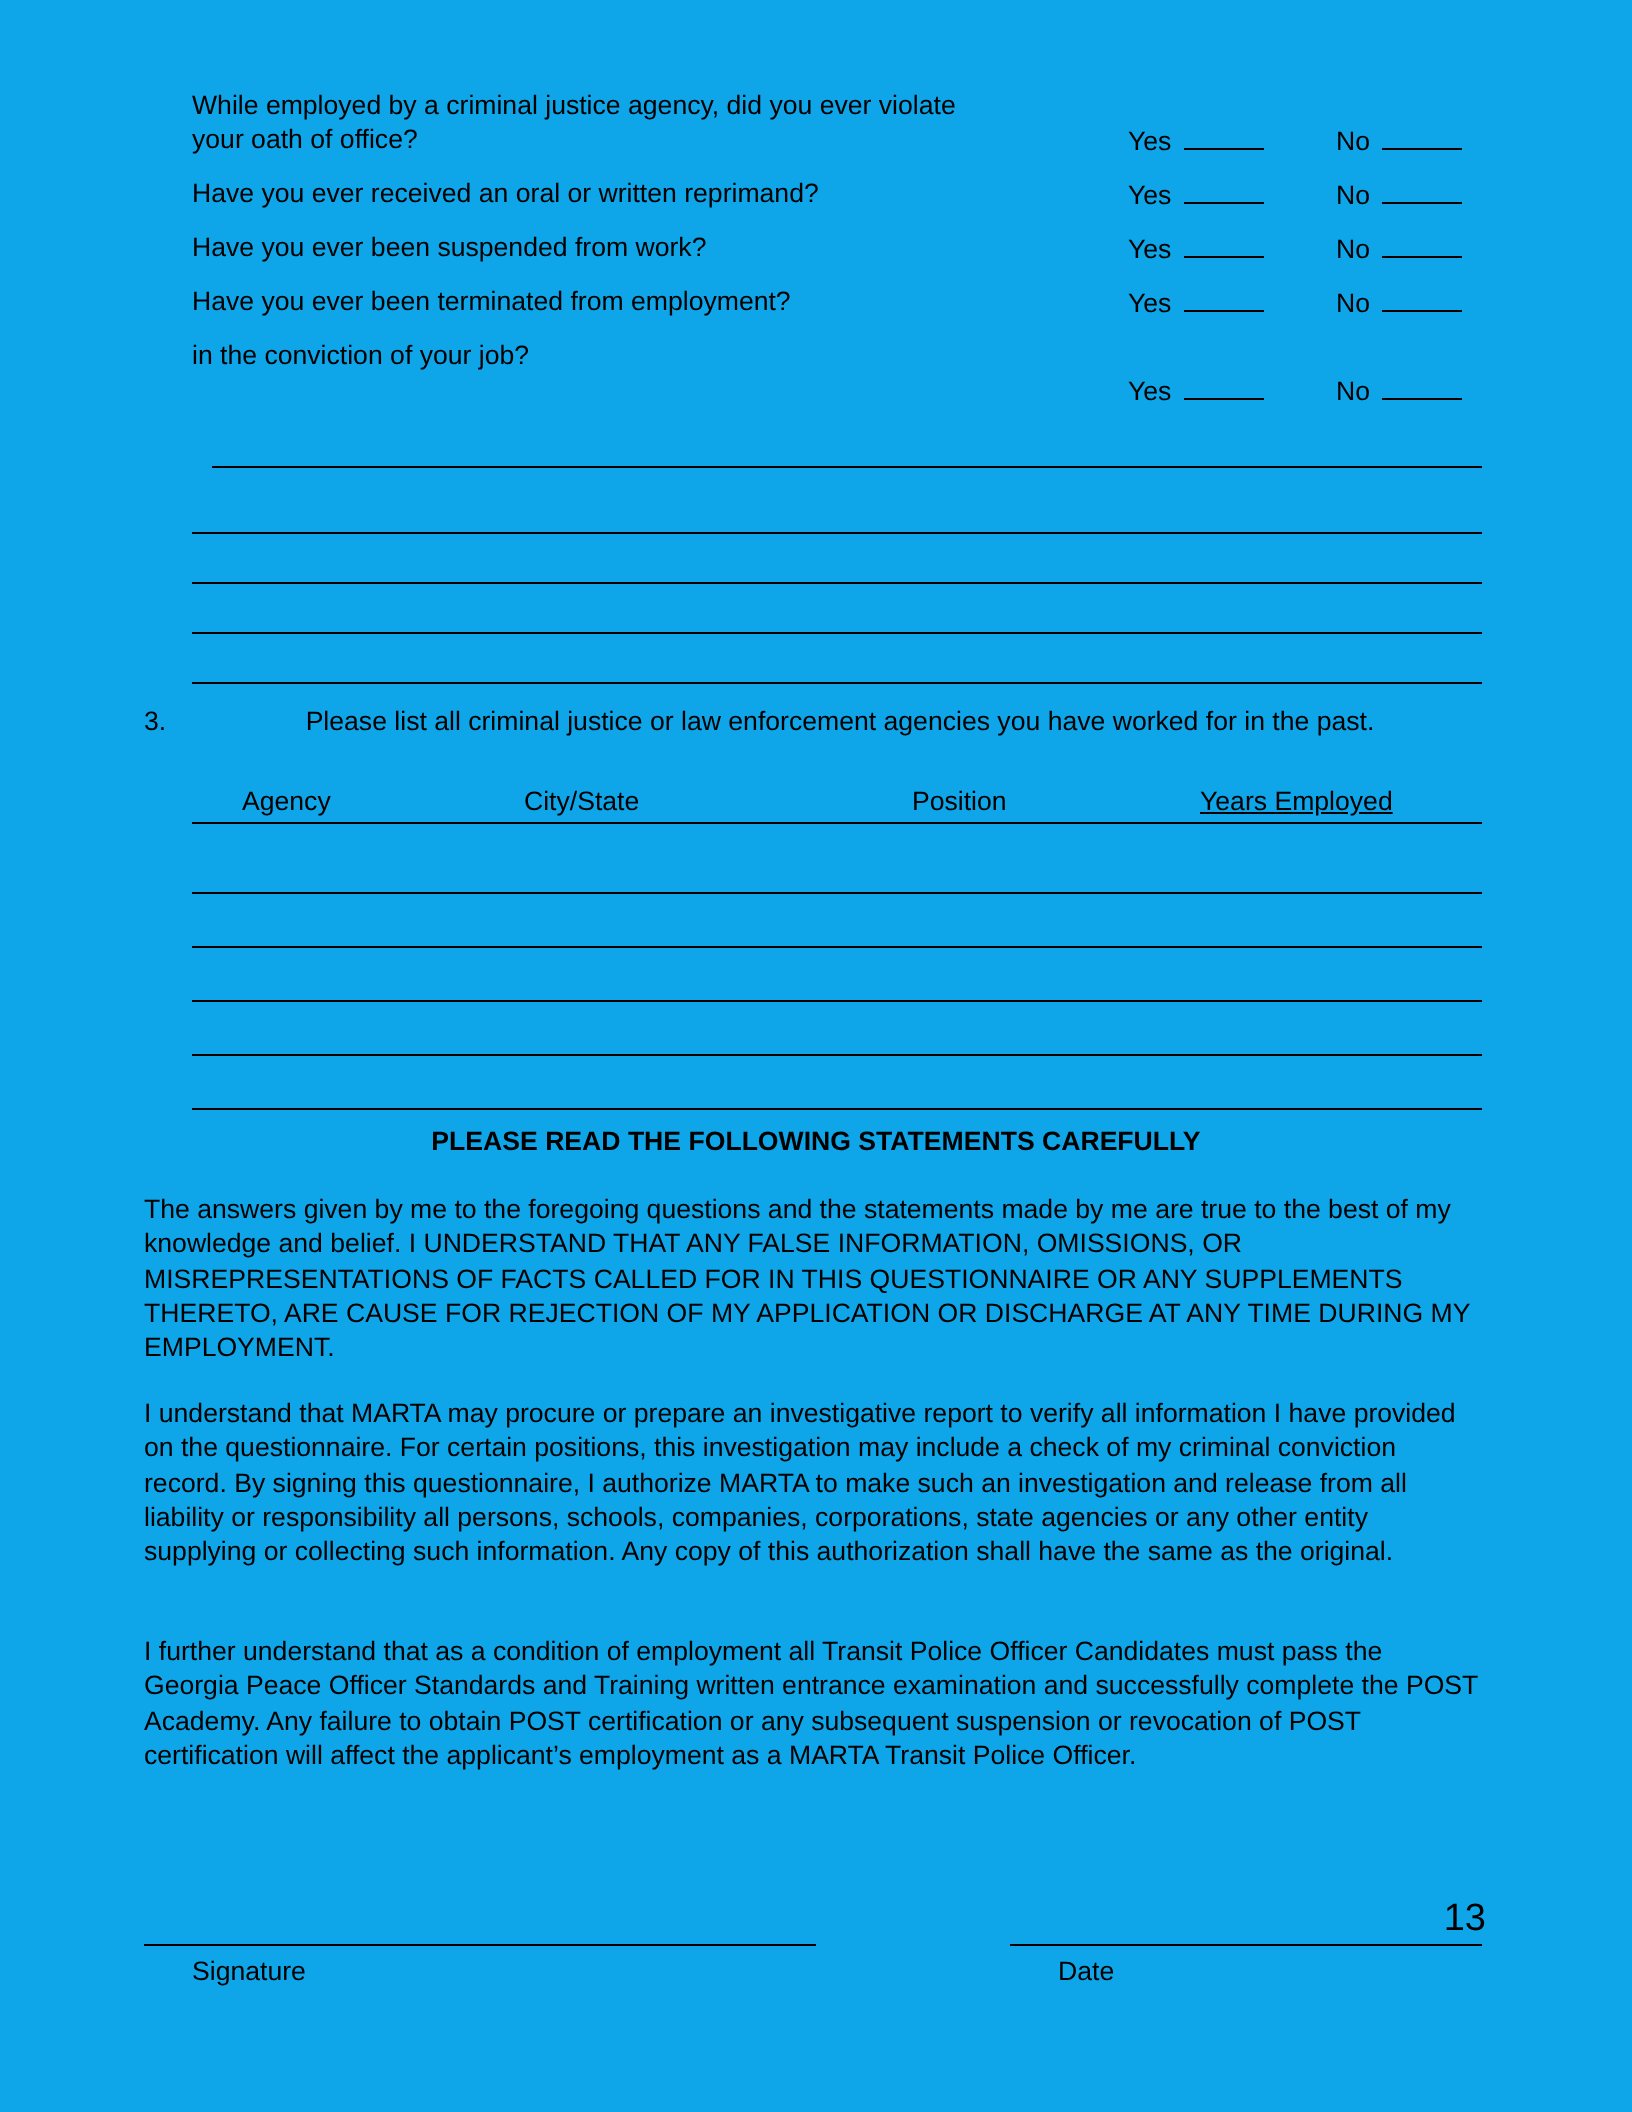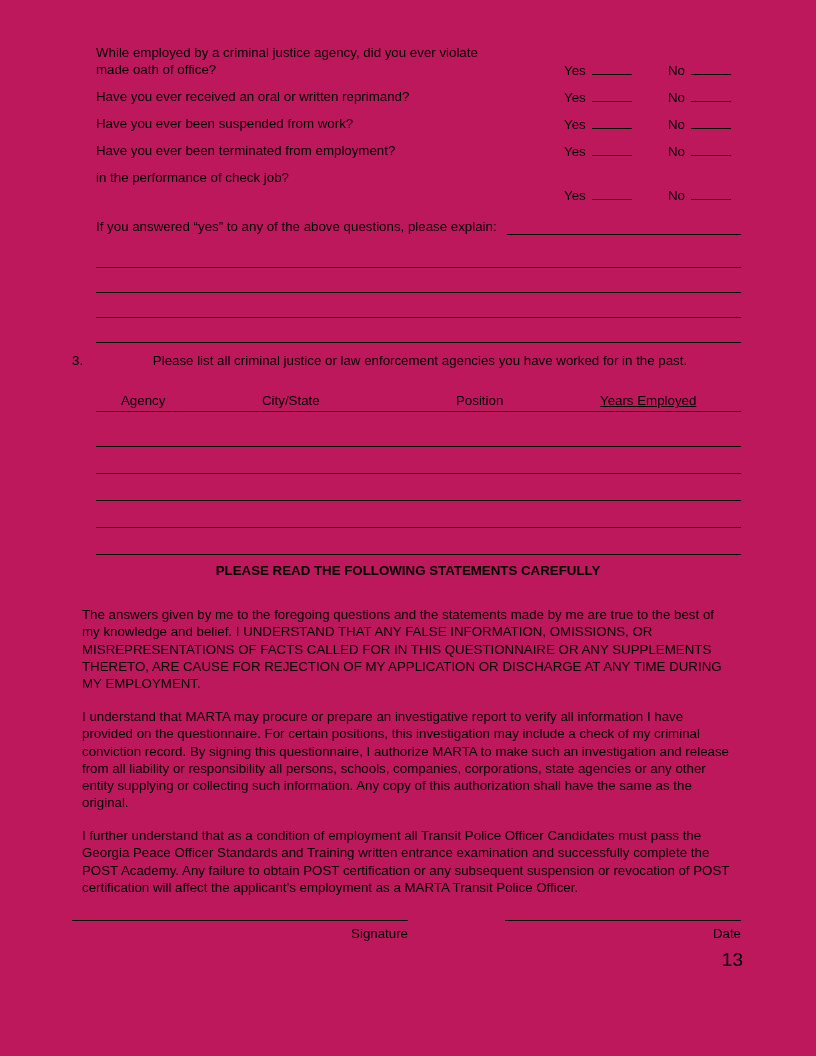--- a/index.html
+++ b/index.html
@@ -4,21 +4,21 @@
 <style>
   html, body {
     margin: 0;
     padding: 0;
     background: #ffffff;
   }
   .page {
     position: relative;
     width: 816px;
     height: 1056px;
-    background: #be185d;
+    background: #0ea5e9;
     overflow: hidden;
     font-family: "Liberation Sans", sans-serif;
     color: #000000;
     -webkit-font-smoothing: antialiased;
   }
 
   
   .questions {
     position: absolute;
     left: 96px;
@@ -139,31 +139,30 @@
   .body-text {
     position: absolute;
     left: 72px;
     width: 669px;
     font-size: 13.3px;
     line-height: 17.3px;
   }
   .para-1 { top: 596px; }
   .para-2 { top: 698px; }
   .para-3 { top: 817px; }
-  .body-text p { margin: 10px; }
+  .body-text p { margin: 0; }
 
   
   .sig-block {
     position: absolute;
     left: 72px;
-    top: 920px;
+    top: 972px;
     width: 669px;
     display: flex;
     justify-content: space-between;
-    text-align: right;
   }
   .sig-field { width: 336px; }
   .date-field { width: 236px; }
   .sig-rule {
     border-top: 1.4px solid #000;
     height: 0;
   }
   .sig-label {
     font-size: 13.3px;
     line-height: 17px;
@@ -183,21 +182,21 @@
 </head>
 <body>
 
 <div class="page">
 
   <div class="questions">
 
     <div class="q-row">
       <div class="q-text">
         <span>While employed by a criminal justice agency, did you ever violate</span>
-        <span class="l2">made oath of office?</span>
+        <span class="l2">your oath of office?</span>
       </div>
       <div class="q-answers push2">
         <span class="ans ans-yes">
           <span class="lbl">Yes</span>
           <span class="blank"></span>
         </span>
         <span class="ans">
           <span class="lbl">No</span>
           <span class="blank"></span>
         </span>
@@ -247,39 +246,38 @@
         </span>
         <span class="ans">
           <span class="lbl">No</span>
           <span class="blank"></span>
         </span>
       </div>
     </div>
 
     <div class="q-row">
       <div class="q-text">
-        <span class="l2">in the performance of check job?</span>
+        <span class="l2">in the conviction of your job?</span>
       </div>
       <div class="q-answers push2">
         <span class="ans ans-yes">
           <span class="lbl">Yes</span>
           <span class="blank"></span>
         </span>
         <span class="ans">
           <span class="lbl">No</span>
           <span class="blank"></span>
         </span>
       </div>
     </div>
 
   </div>
 
   <div class="explain">
     <div class="explain-first">
-      <span class="etext">If you answered “yes” to any of the above questions, please explain:</span>
       <span class="eline"></span>
     </div>
     <div class="blank-line first-gap"></div>
     <div class="blank-line"></div>
     <div class="blank-line"></div>
     <div class="blank-line"></div>
   </div>
 
   <div class="item3">
     <span class="num">3.</span>

